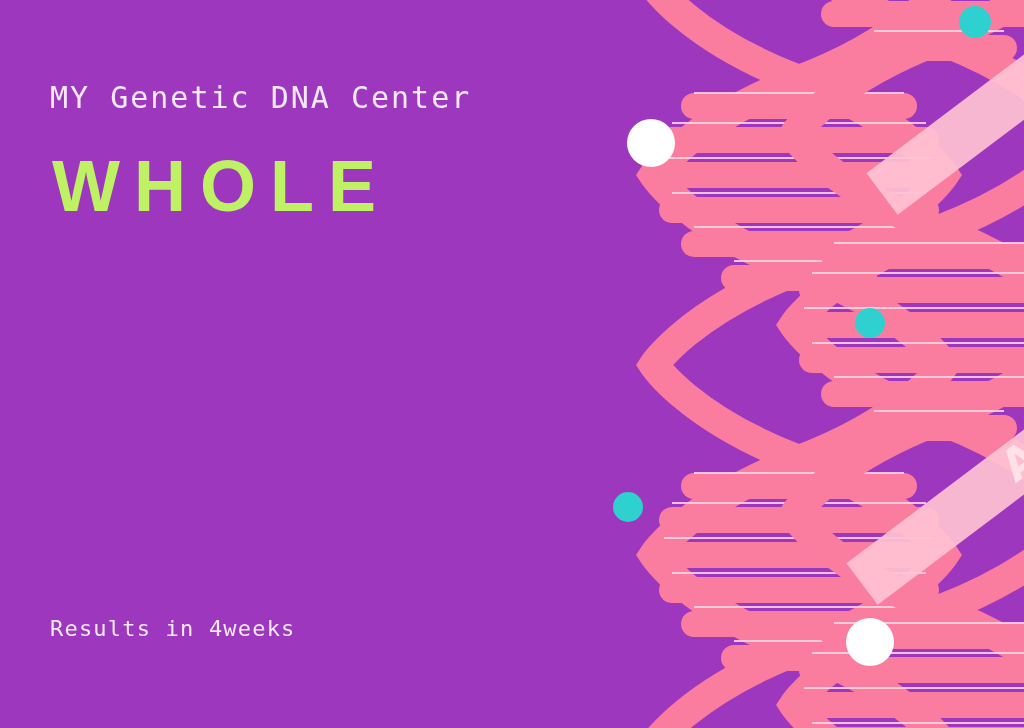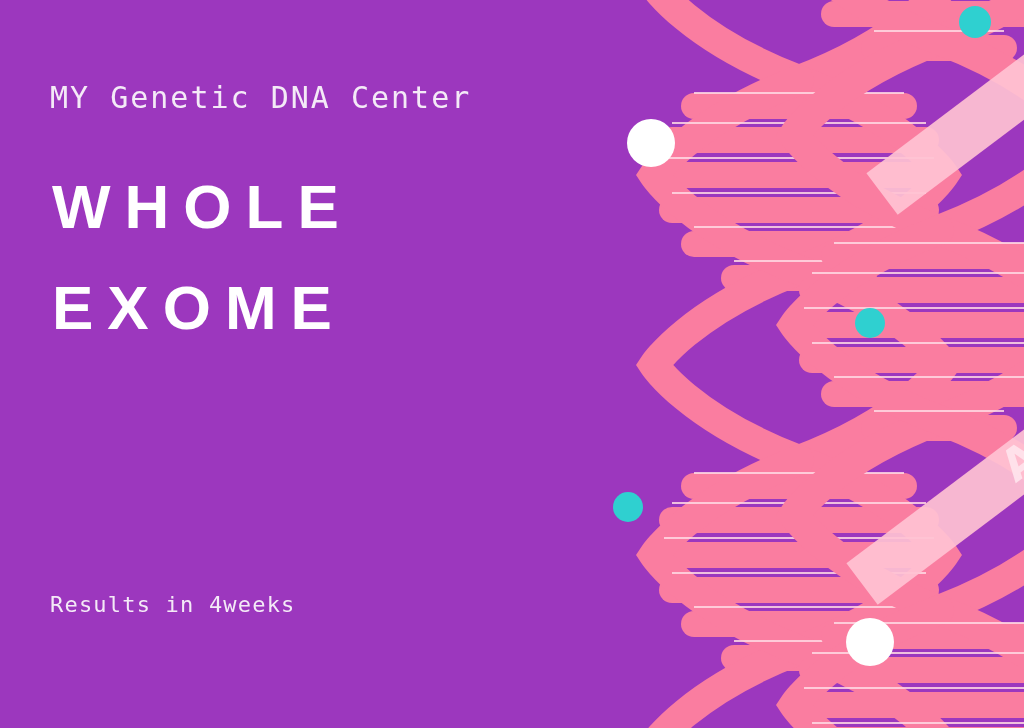--- a/index.html
+++ b/index.html
@@ -54,32 +54,31 @@
     white-space: nowrap;
   }
   #headline {
     position: absolute;
     top: 146px;
     left: 2px;
     width: 680px;
   }
   .headline-line {
     display: block;
-    color: #ffffff;
+    color: #bef264;
     font-family: "Liberation Sans", sans-serif;
     font-weight: 700;
-    font-size: 62px;
+    font-size: 72px;
     line-height: 81px;
     letter-spacing: 14px;
     white-space: nowrap;
-    margin-top: 20px;
   }
   #footnote {
     position: absolute;
-    top: 592px;
+    top: 616px;
     left: 0;
     color: #F4EAF7;
     font-family: "DejaVu Sans Mono", monospace;
     font-size: 22px;
     font-weight: 400;
     letter-spacing: 1.2px;
     white-space: nowrap;
   }
 </style>
 </head>
@@ -155,19 +154,18 @@
   <div class="dot" style="left:855px; top:308px; width:30px; height:30px; background:#2FD0D0;"></div>
   <div class="dot" style="left:613px; top:492px; width:30px; height:30px; background:#2FD0D0;"></div>
   <div class="dot" style="left:846px; top:618px; width:48px; height:48px; background:#FFFFFF;"></div>
 
   <div id="text-block">
 
     <div id="brand-line">MY Genetic DNA Center</div>
 
     <div id="headline">
       <span class="headline-line">WHOLE</span>
-      <span class="headline-line">EXOME</span>
     </div>
 
     <div id="footnote">Results in 4weeks</div>
   </div>
 
 </div>
 
 </body></html>

